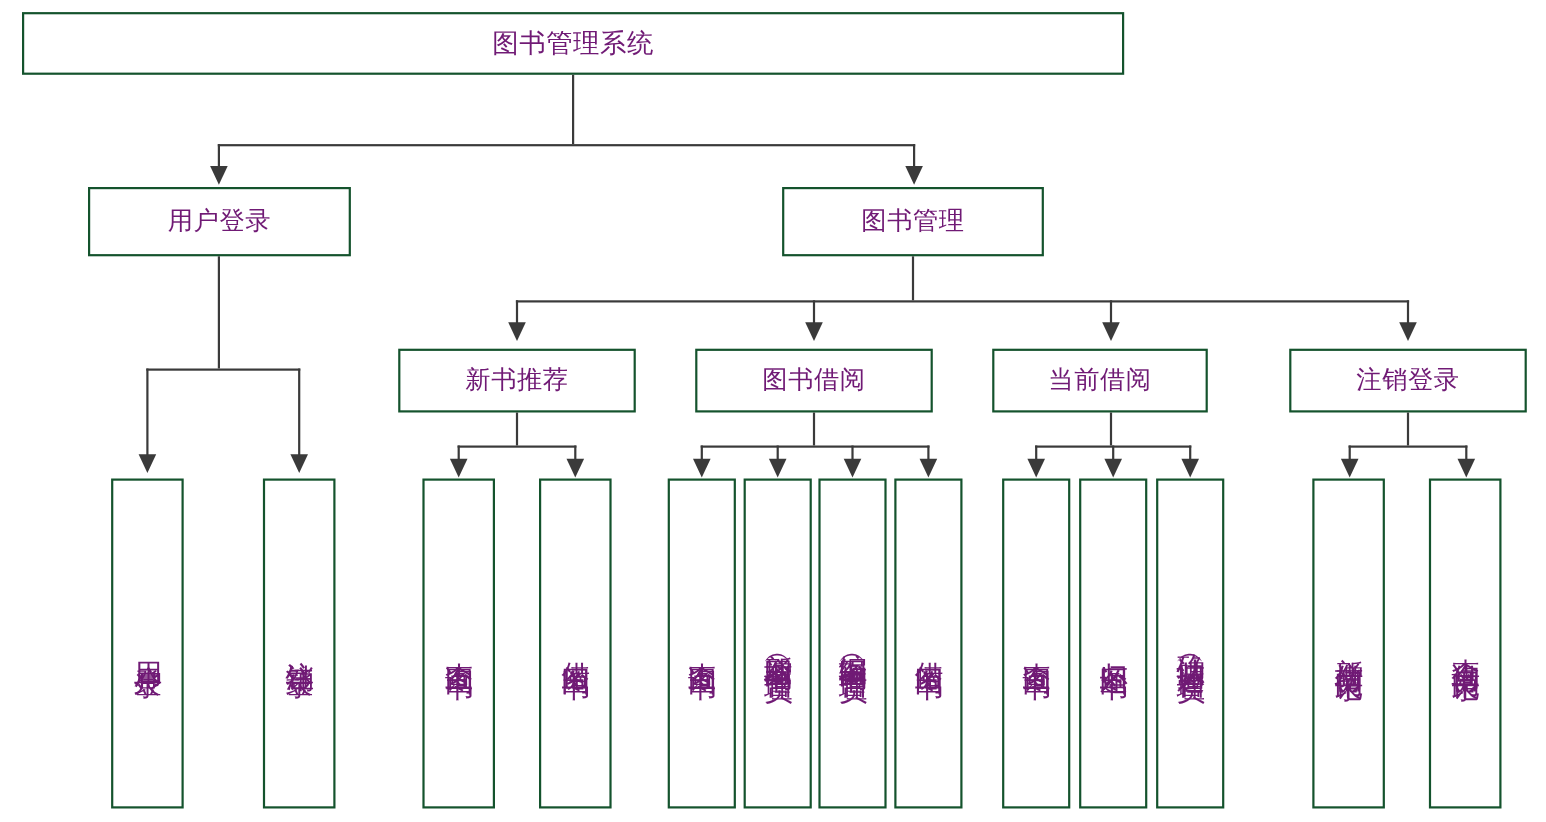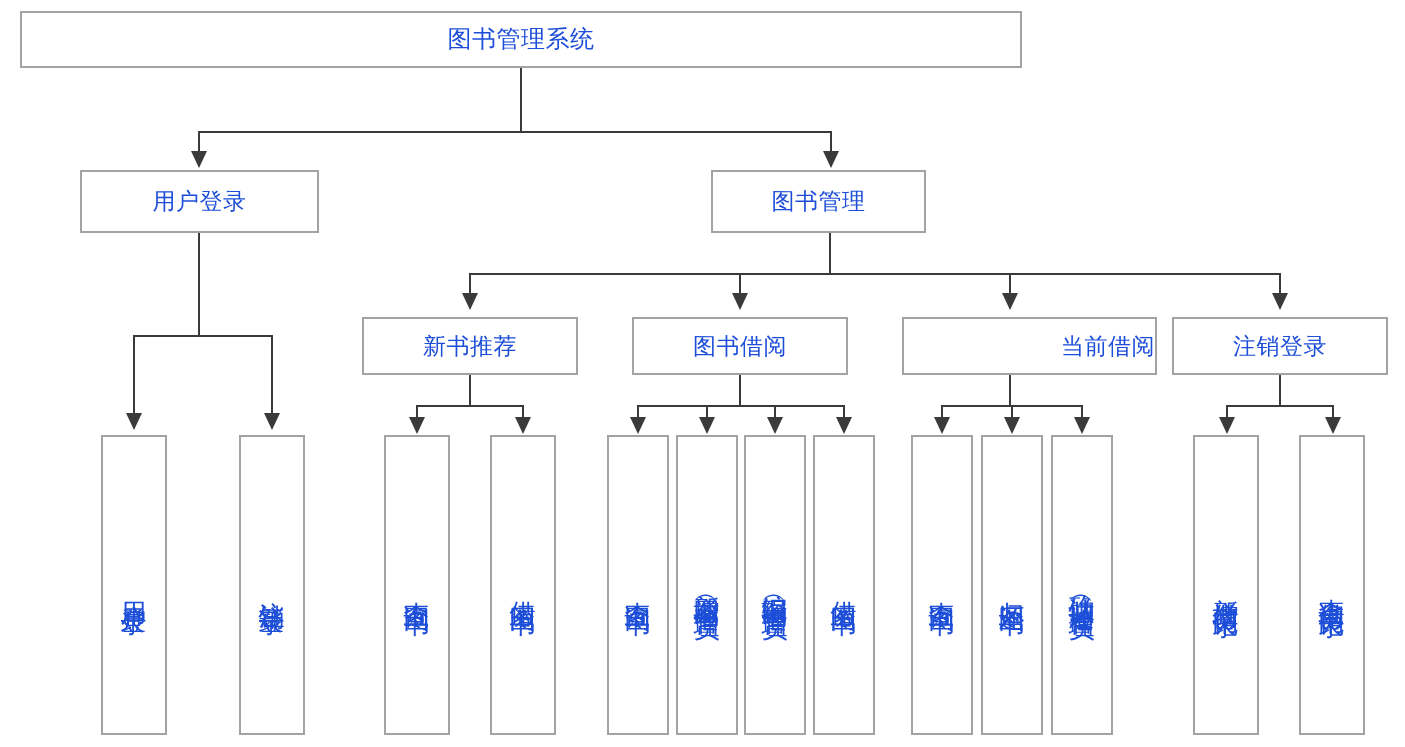--- a/index.html
+++ b/index.html
@@ -14,25 +14,25 @@
     position: relative;
     width: 1405px;
     height: 747px;
     background: #ffffff;
     overflow: hidden;
   }
   .node {
     position: absolute;
     box-sizing: border-box;
     background: #ffffff;
-    border: 2px solid #a3a3a3;
+    border: 2px solid #14532d;
     display: flex;
     align-items: center;
     justify-content: center;
-    color: #1d4ed8;
+    color: #701a75;
   }
   .node .label {
     text-align: center;
     line-height: 1.05;
     letter-spacing: 0.5px;
   }
   
   .h-node .label {
     writing-mode: horizontal-tb;
     font-size: 23px;
@@ -93,21 +93,21 @@
 
   <div class="line v" style="left:198px; top:131px; width:2px; height:22px;"></div>
   <div class="arrow" style="left:191px; top:151px;"></div>
   <div class="line v" style="left:830px; top:131px; width:2px; height:22px;"></div>
   <div class="arrow" style="left:823px; top:151px;"></div>
 
   <div class="node h-node" id="n-user-login" style="left:80px; top:170px; width:239px; height:63px;">
     <span class="label">用户登录</span>
   </div>
 
-  <div class="node h-node" id="n-book-management" style="left:711px; top:170px; width:215px; height:63px;">
+  <div class="node h-node" id="n-book-management" style="left:711px; top:170px; width:238px; height:63px;">
     <span class="label">图书管理</span>
   </div>
 
   <div class="line v" style="left:198px; top:233px; width:2px; height:102px;"></div>
   <div class="line h" style="left:133px; top:335px; width:140px; height:2px;"></div>
   <div class="line v" style="left:133px; top:335px; width:2px; height:80px;"></div>
   <div class="arrow" style="left:126px; top:413px;"></div>
   <div class="line v" style="left:271px; top:335px; width:2px; height:80px;"></div>
   <div class="arrow" style="left:264px; top:413px;"></div>
 
@@ -127,21 +127,21 @@
   <div class="arrow" style="left:1272px; top:293px;"></div>
 
   <div class="node h-node" id="n-book-borrow" style="left:632px; top:317px; width:216px; height:58px;">
     <span class="label">图书借阅</span>
   </div>
 
   <div class="node h-node" id="n-new-book-recommend" style="left:362px; top:317px; width:216px; height:58px;">
     <span class="label">新书推荐</span>
   </div>
 
-  <div class="node h-node" id="n-current-borrow" style="left:902px; top:317px; width:255px; height:58px;justify-content:flex-end;">
+  <div class="node h-node" id="n-current-borrow" style="left:902px; top:317px; width:196px; height:58px;">
     <span class="label">当前借阅</span>
   </div>
 
   <div class="node h-node" id="n-borrow-record" style="left:1172px; top:317px; width:216px; height:58px;">
     <span class="label">注销登录</span>
   </div>
 
   <div class="line v" style="left:469px; top:375px; width:2px; height:30px;"></div>
   <div class="line h" style="left:416px; top:405px; width:108px; height:2px;"></div>
   <div class="line v" style="left:416px; top:405px; width:2px; height:14px;"></div>

